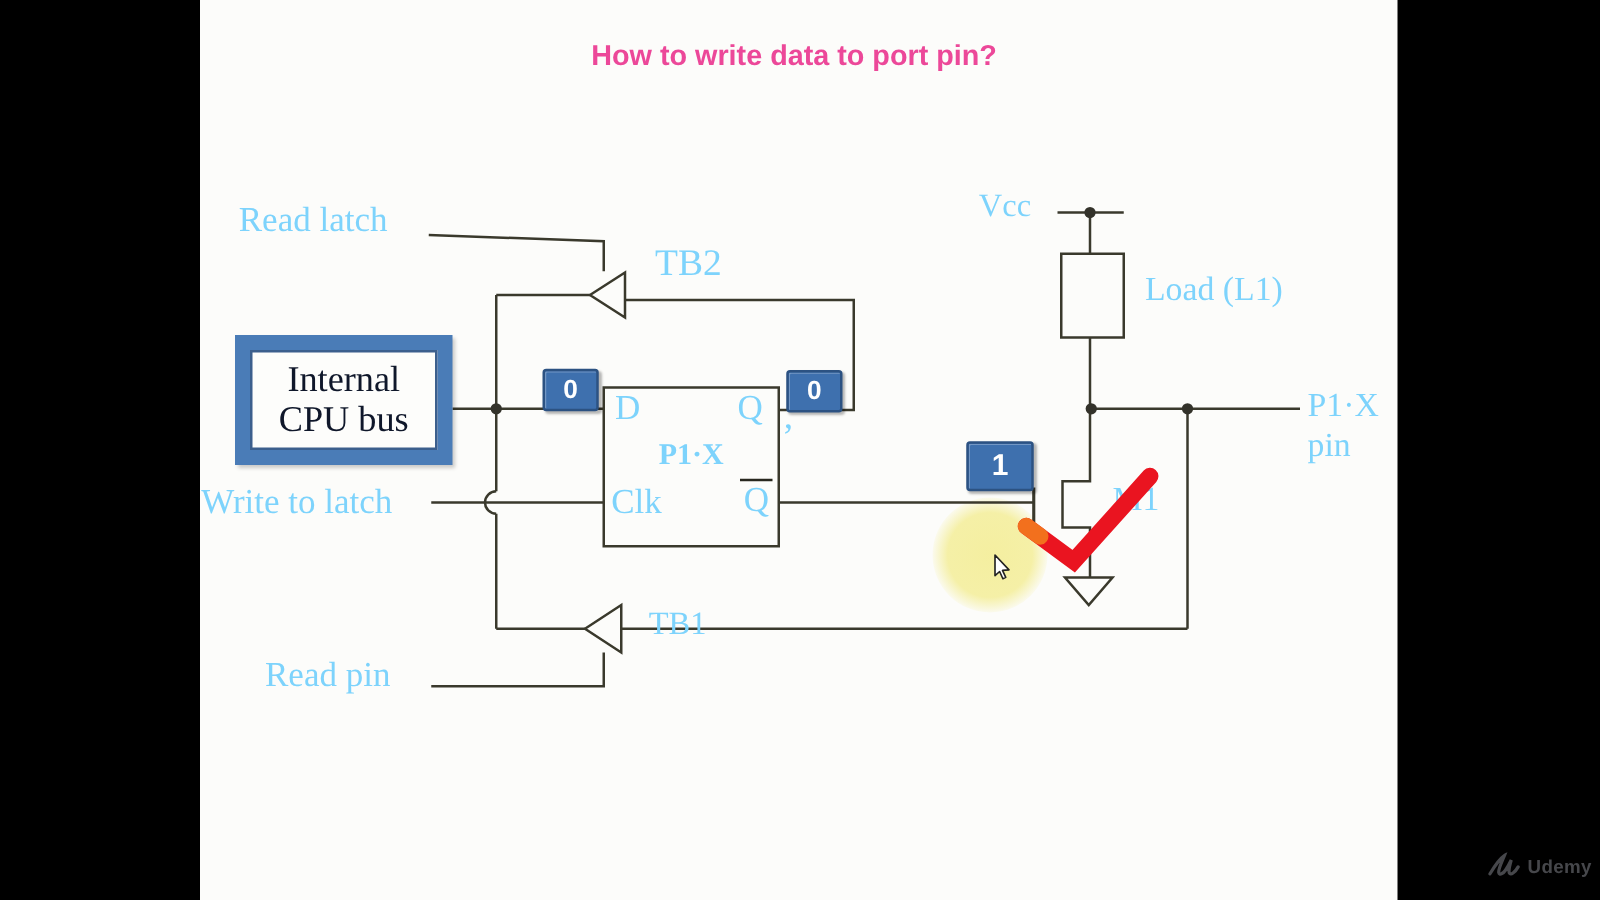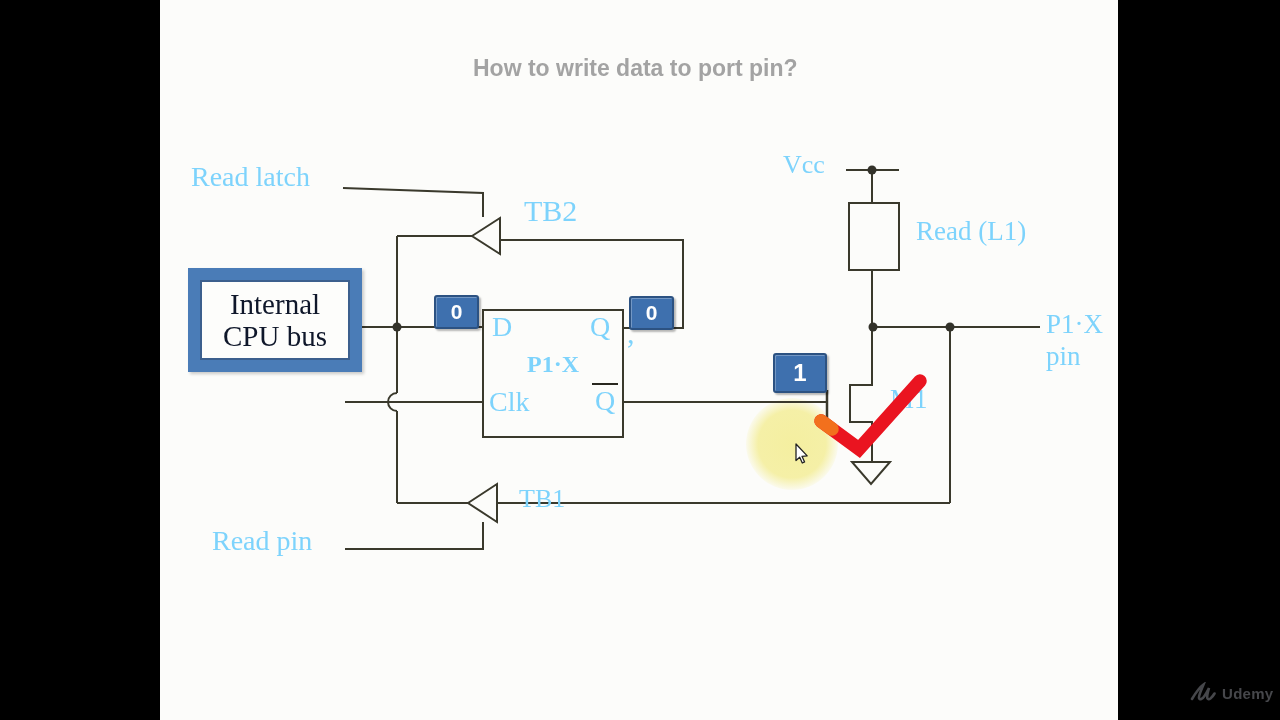--- a/index.html
+++ b/index.html
@@ -1,21 +1,21 @@
 <!DOCTYPE html>
 <html><head>
 <meta charset="utf-8">
 <style>
   html,body { margin:0; padding:0; background:#000; }
   .stage { position:relative; width:1280px; height:720px; background:#000; overflow:hidden;
            font-family:"Liberation Serif", serif; }
   .paper { position:absolute; left:160px; top:0; width:958px; height:720px; background:#fcfcfa; }
   .lbl { position:absolute; color:#7dd3fc; font-family:Liberation Serif, serif; white-space:nowrap; }
 
-  .title { position:absolute; left:473px; top:31px; font:bold 23px "Liberation Sans", sans-serif; color:#a3a3a3;margin-top:24px; }
+  .title { position:absolute; left:473px; top:31px; font:bold 23px "Liberation Sans", sans-serif; color:#ec4899; }
   .code  { position:absolute; left:530px; top:94px; font:20px "Liberation Sans", sans-serif; color:#1f1f1f; line-height:29px; }
 
   .cpu-box { position:absolute; left:188px; top:268px; width:174px; height:104px;
              background:#4a7cb7; padding:12px; box-sizing:border-box; box-shadow:2px 2px 3px rgba(0,0,0,.2); }
   .cpu-box-inner { width:100%; height:100%; background:#fdfdfb; border:2.5px solid #3c5f8d;
              box-sizing:border-box; display:flex; flex-direction:column; align-items:center; justify-content:center;
              font-size:29px; line-height:32px; color:#0f172a; }
 
   .badge { position:absolute; background:#3e70ae; border:2px solid #2c5282; border-radius:3px;
            color:#fff; font-family:"Liberation Sans", sans-serif; font-weight:bold;
@@ -73,24 +73,25 @@
       <circle cx="872" cy="170" r="4.5"></circle>
       <circle cx="873" cy="327" r="4.5"></circle>
       <circle cx="950" cy="327" r="4.5"></circle>
     </g>
   </svg>
 
   <div class="title">How to write data to port pin?</div>
 
   <div class="lbl" style="left:191px; top:161px; font-size:28px;">Read latch</div>
   <div class="lbl" style="left:524px; top:194px; font-size:30px;">TB2</div>
+  <div class="lbl" style="left:161px; top:386px; font-size:28px;">Write to latch</div>
   <div class="lbl" style="left:212px; top:525px; font-size:28px;">Read pin</div>
   <div class="lbl" style="left:519px; top:484px; font-size:26px;">TB1</div>
   <div class="lbl" style="left:783px; top:150px; font-size:26px;">Vcc</div>
-  <div class="lbl" style="left:916px; top:216px; font-size:27px;">Read (L1)</div>
+  <div class="lbl" style="left:916px; top:216px; font-size:27px;">Load (L1)</div>
   <div class="lbl" style="left:890px; top:384px; font-size:27px;">M1</div>
   <div class="lbl" style="left:1046px; top:308px; font-size:27px; line-height:32px;">
     <div>P1·X</div>
     <div>pin</div>
   </div>
   <div class="lbl" style="left:627px; top:316px; font-size:30px;">,</div>
 
   <div class="lbl" style="left:492px; top:311px; font-size:28px;">D</div>
   <div class="lbl" style="left:590px; top:311px; font-size:28px;">Q</div>
   <div class="lbl" style="left:527px; top:351px; font-size:24px; font-weight:bold;">P1·X</div>

